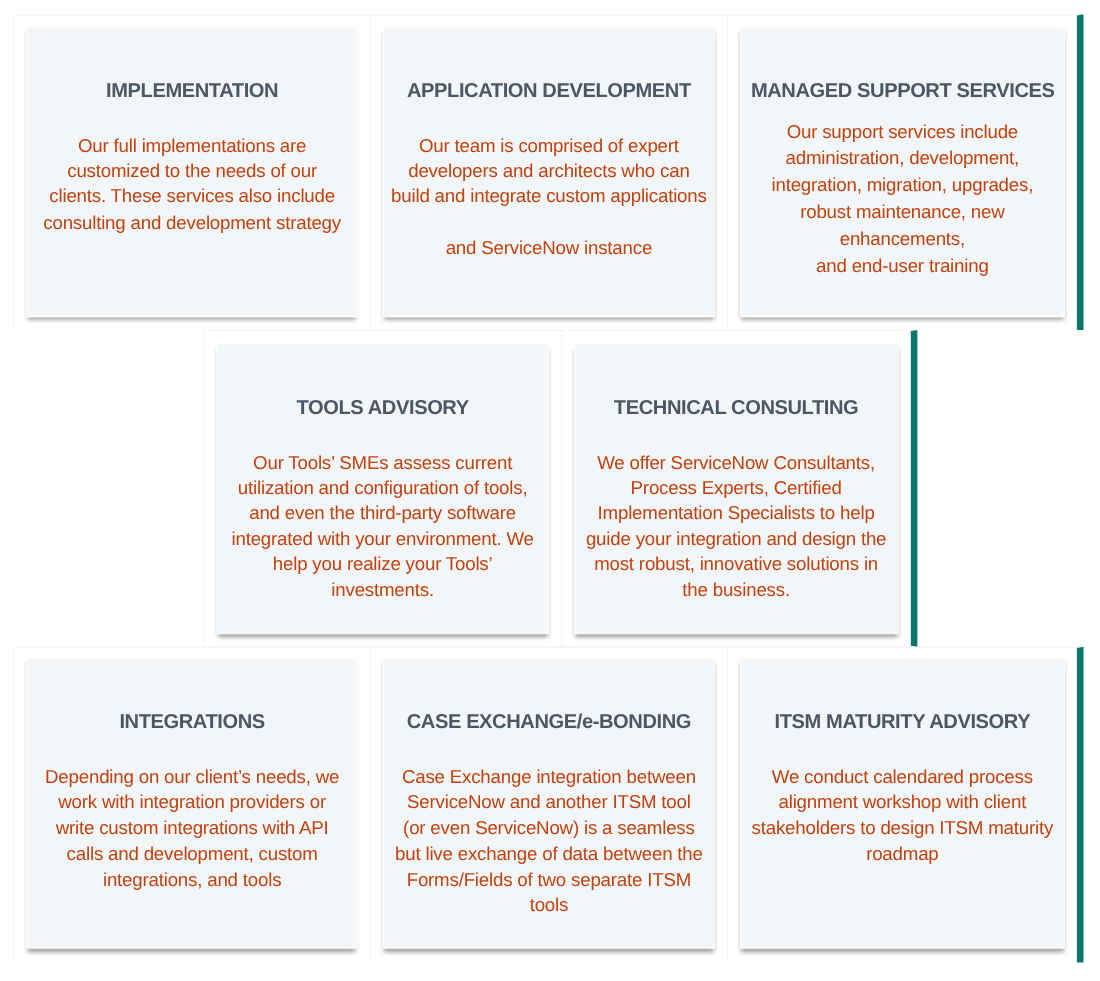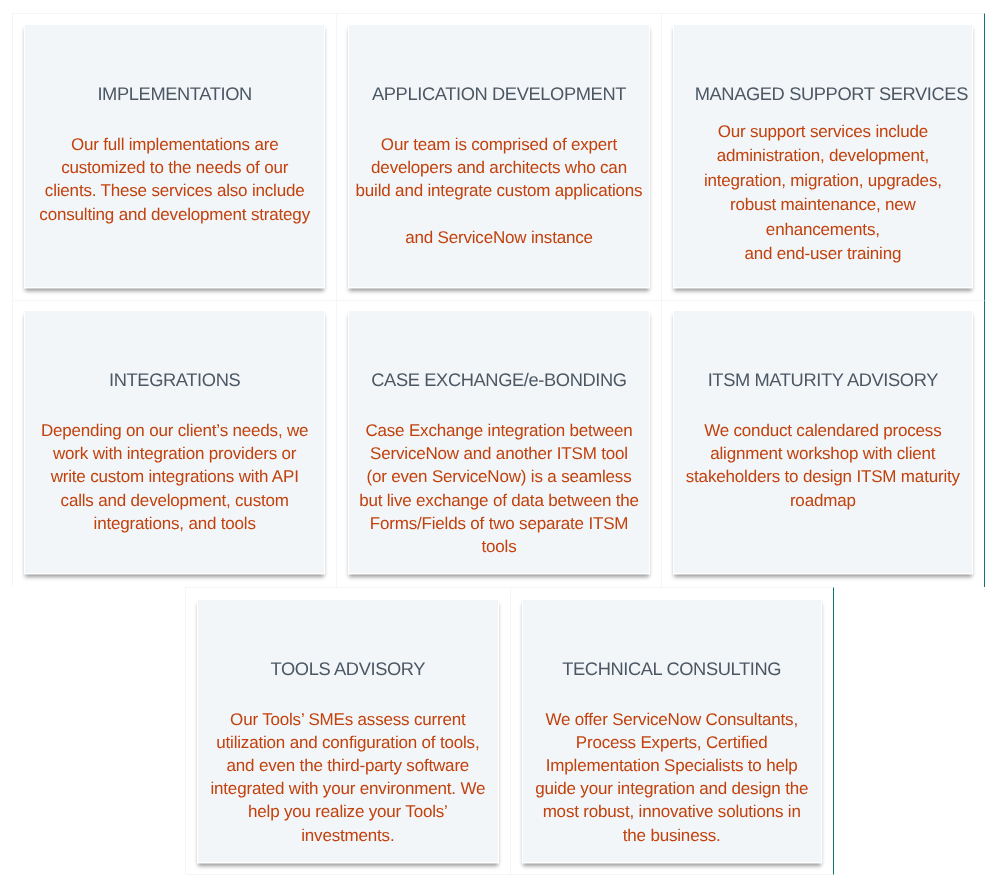--- a/index.html
+++ b/index.html
@@ -20,21 +20,21 @@
   .row { display: flex; }
   .row-offset { margin-left: 173.2px; }
   .cell {
     width: 324.333px;
     height: 287px;
     border-top: 1px solid #f2f6f9;
     border-left: 1px solid #f2f6f9;
     padding: 10px 11px 12.5px;
     display: flex;
   }
-  .cell.last-col { border-right: 1px solid #0f766e; }
+  .cell.last-col { border-right: 6px solid #0f766e; }
   .row + .row .cell { padding-top: 9px; padding-bottom: 13.5px; }
   .row.last-row .cell {
     padding-top: 10.5px;
     padding-bottom: 12px;
     height: 288px;
     border-bottom: 1px solid #f2f6f9;
   }
   .card {
     transform: translateZ(0);
     height: 264px;
@@ -42,24 +42,24 @@
     border: 1px solid #ffffff;
     box-shadow: 0 1px 0 0 rgba(255,255,255,0.5), 0 4px 4px -1px rgba(0,0,0,0.40);
     width: 100%;
     padding: 42px 5px 0;
     text-align: center;
   }
   .card h3 {
     white-space: nowrap;
     font-size: 18.3px;
     letter-spacing: -0.38px;
-    font-weight: normal;
+    font-weight: bold;
     line-height: 21px;
     color: #4c5764;
-    margin: 16px;
+    margin: 4px;
   }
   .card.wide-leading p { line-height: 24.4px; margin-top: 16px; }
   .card p {
     white-space: pre-line;
     font-size: 17px;
     letter-spacing: -0.18px;
     color: #c2410c;
     line-height: 23.2px;
     margin-top: 29px;
   }
@@ -81,47 +81,47 @@
           <p><span>Our team is comprised of expert</span><br><span>developers and architects who can</span><br><span>build and integrate custom applications</span><br><br><span>and ServiceNow instance</span></p>
         </div>
       </div>
     <div class="cell last-col">
         <div class="card wide-leading">
           <h3>MANAGED SUPPORT SERVICES</h3>
           <p><span>Our support services include</span><br><span>administration, development,</span><br><span>integration, migration, upgrades,</span><br><span>robust maintenance, new</span><br><span>enhancements,</span><br><span>and end-user training</span></p>
         </div>
       </div>
   </div>
+  <div class="row row-offset last-row">
+    <div class="cell">
+        <div class="card">
+          <h3>TOOLS ADVISORY</h3>
+          <p><span>Our Tools’ SMEs assess current</span><br><span>utilization and configuration of tools,</span><br><span>and even the third-party software</span><br><span>integrated with your environment. We</span><br><span>help you realize your Tools’</span><br><span>investments.</span></p>
+        </div>
+      </div>
+    <div class="cell last-col">
+        <div class="card">
+          <h3>TECHNICAL CONSULTING</h3>
+          <p><span>We offer ServiceNow Consultants,</span><br><span>Process Experts, Certified</span><br><span>Implementation Specialists to help</span><br><span>guide your integration and design the</span><br><span>most robust, innovative solutions in</span><br><span>the business.</span></p>
+        </div>
+      </div>
+  </div>
   <div class="row">
     <div class="cell">
         <div class="card">
           <h3>INTEGRATIONS</h3>
           <p><span>Depending on our client’s needs, we</span><br><span>work with integration providers or</span><br><span>write custom integrations with API</span><br><span>calls and development, custom</span><br><span>integrations, and tools</span></p>
         </div>
       </div>
     <div class="cell">
         <div class="card">
           <h3>CASE EXCHANGE/e-BONDING</h3>
           <p><span>Case Exchange integration between</span><br><span>ServiceNow and another ITSM tool</span><br><span>(or even ServiceNow) is a seamless</span><br><span>but live exchange of data between the</span><br><span>Forms/Fields of two separate ITSM</span><br><span>tools</span></p>
         </div>
       </div>
     <div class="cell last-col">
         <div class="card">
           <h3>ITSM MATURITY ADVISORY</h3>
           <p><span>We conduct calendared process</span><br><span>alignment workshop with client</span><br><span>stakeholders to design ITSM maturity</span><br><span>roadmap</span></p>
         </div>
       </div>
   </div>
-  <div class="row row-offset last-row">
-    <div class="cell">
-        <div class="card">
-          <h3>TOOLS ADVISORY</h3>
-          <p><span>Our Tools’ SMEs assess current</span><br><span>utilization and configuration of tools,</span><br><span>and even the third-party software</span><br><span>integrated with your environment. We</span><br><span>help you realize your Tools’</span><br><span>investments.</span></p>
-        </div>
-      </div>
-    <div class="cell last-col">
-        <div class="card">
-          <h3>TECHNICAL CONSULTING</h3>
-          <p><span>We offer ServiceNow Consultants,</span><br><span>Process Experts, Certified</span><br><span>Implementation Specialists to help</span><br><span>guide your integration and design the</span><br><span>most robust, innovative solutions in</span><br><span>the business.</span></p>
-        </div>
-      </div>
-  </div>
 </div>
 
 </body></html>

